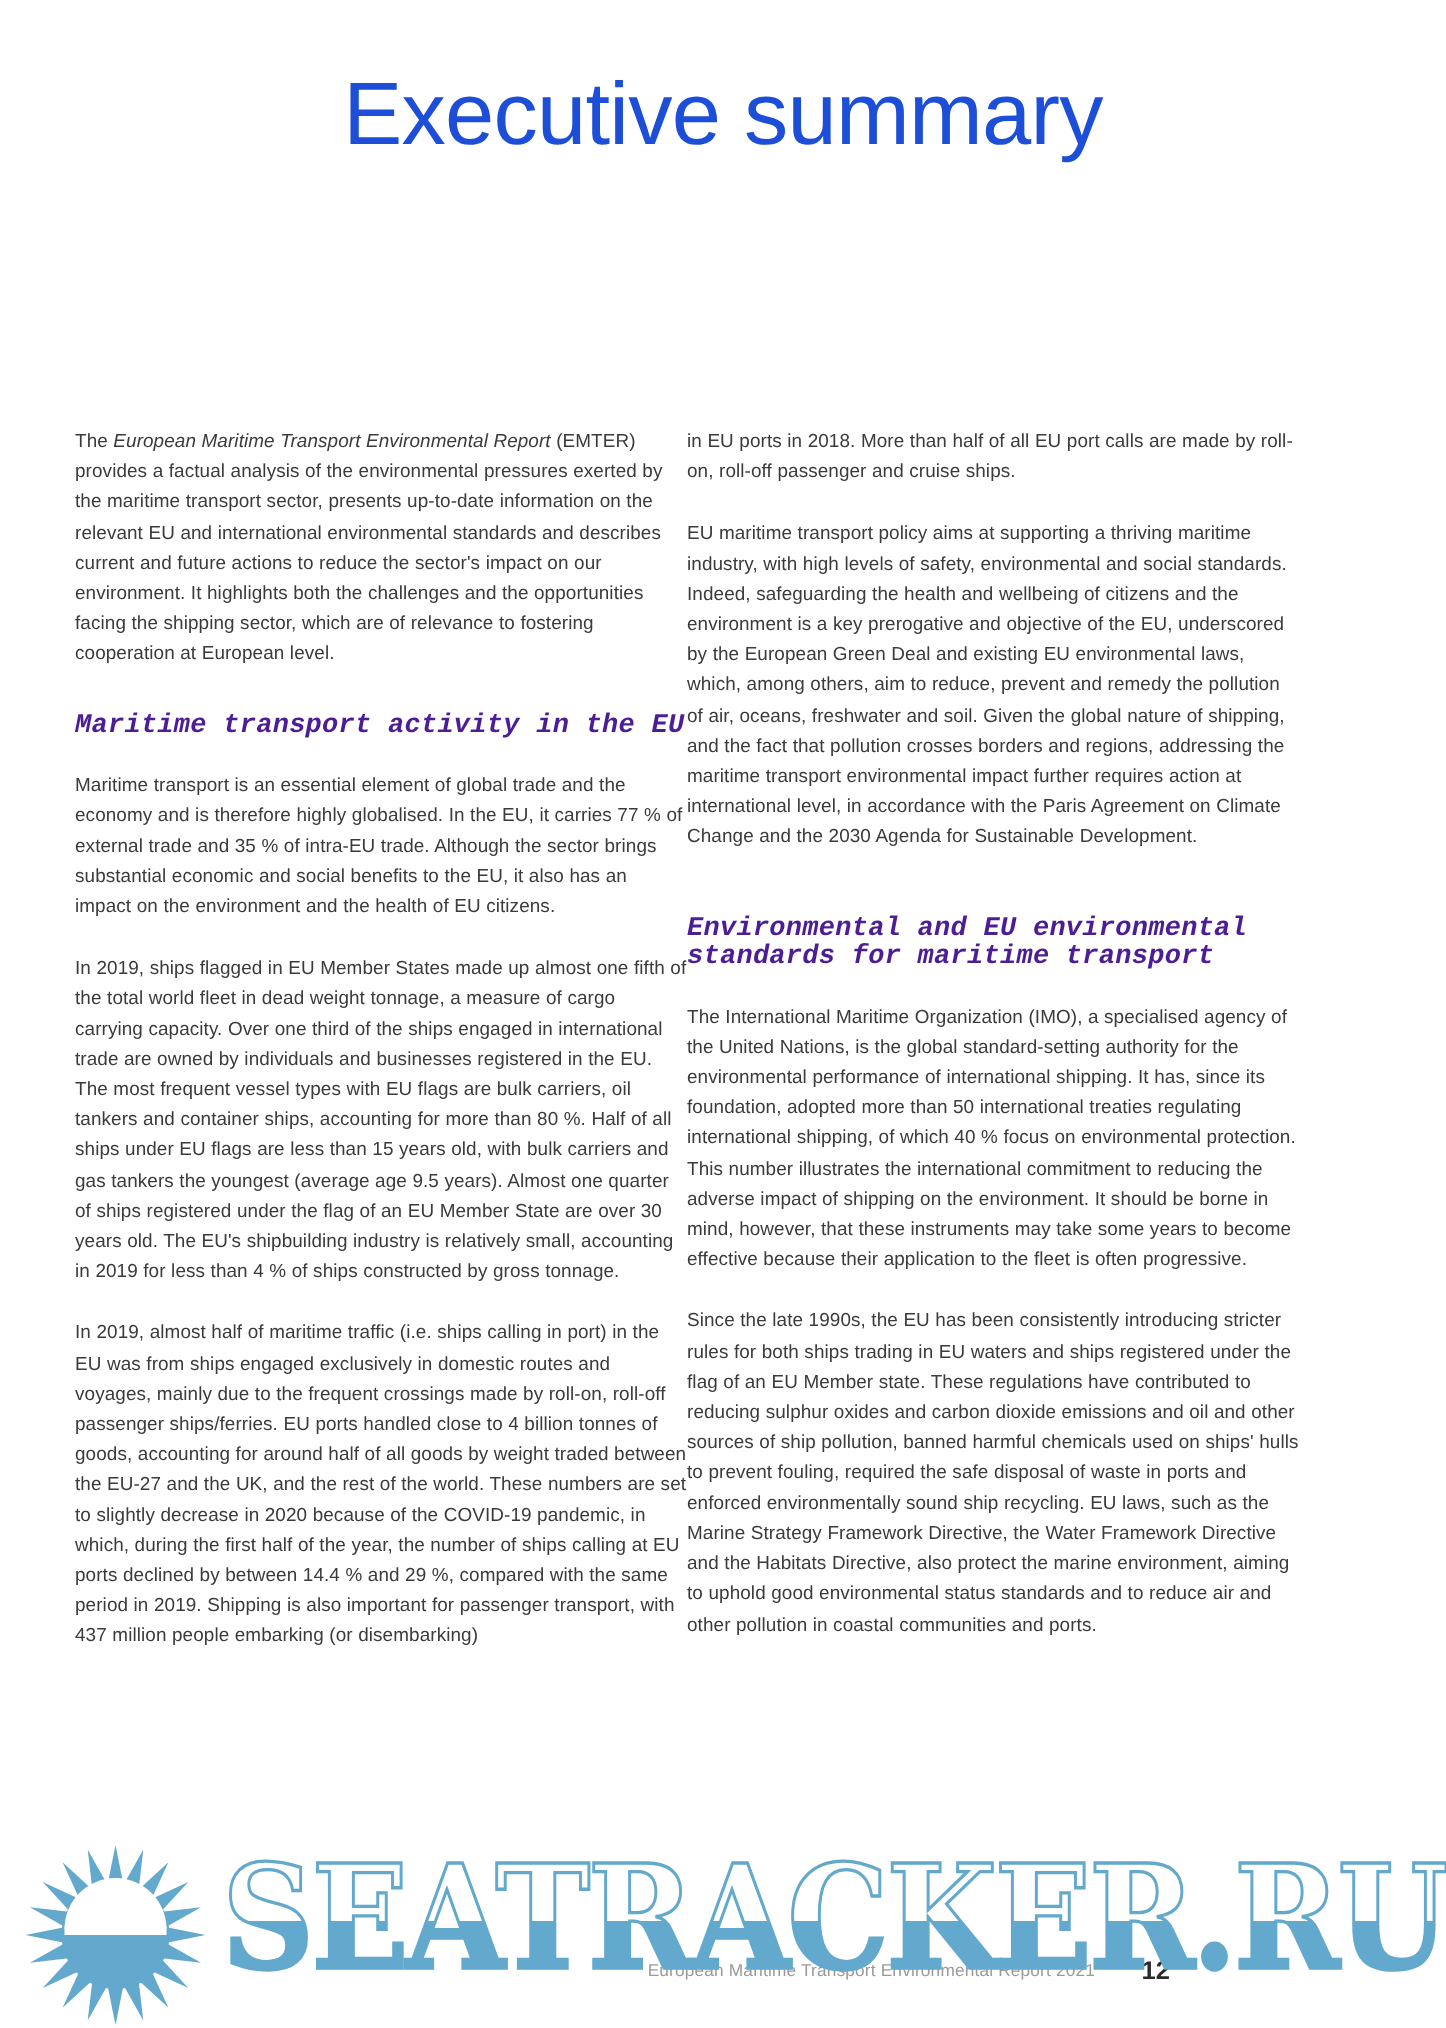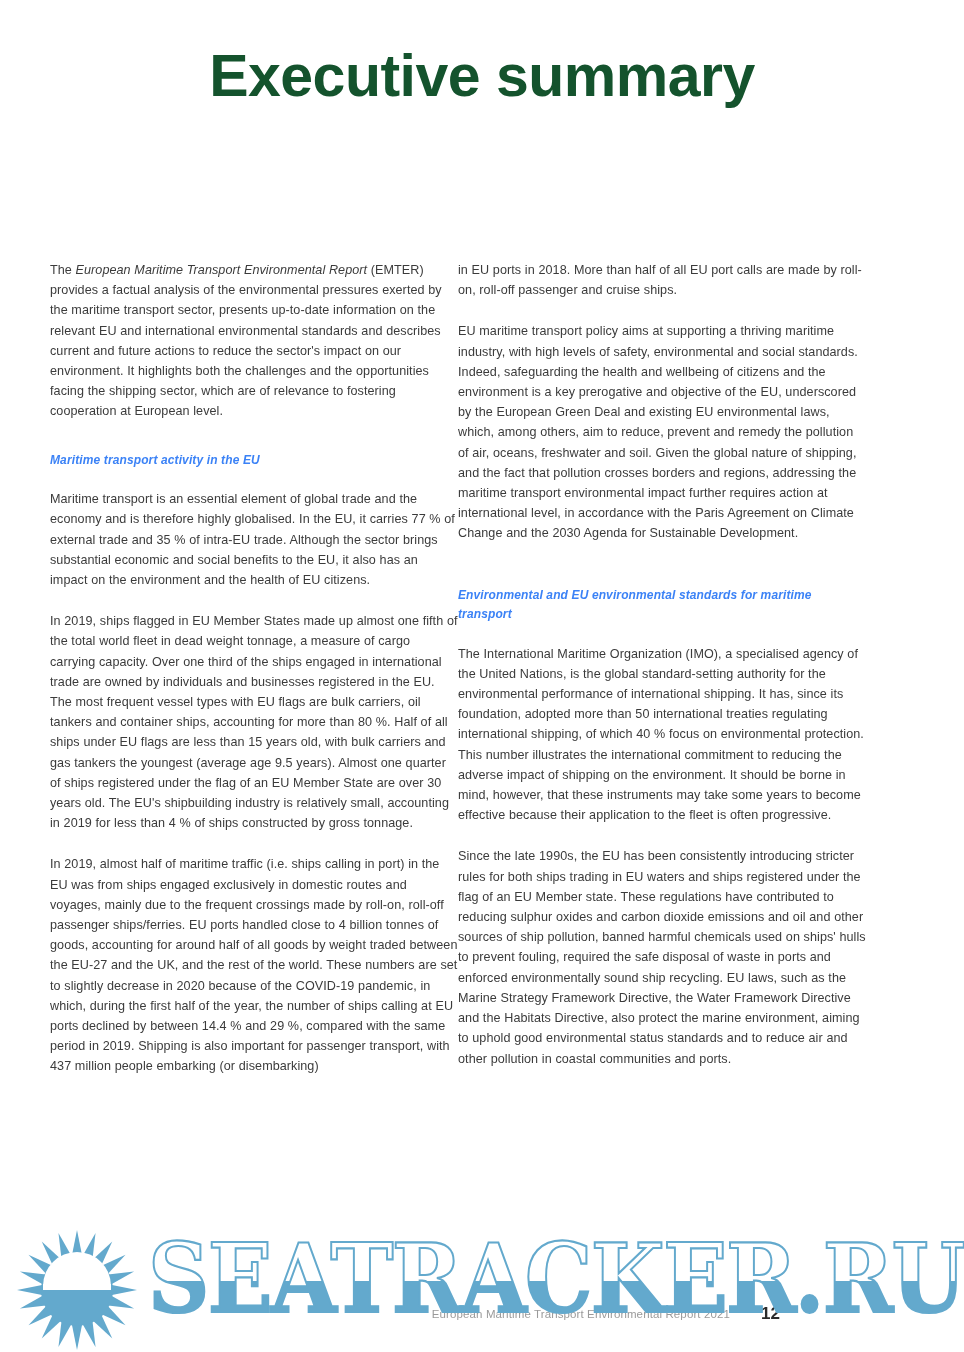--- a/index.html
+++ b/index.html
@@ -17,30 +17,30 @@
   }
 
   
   .page-title {
     position: absolute;
     left: 0;
     right: 0;
     top: 44px;
     text-align: center;
     font-size: 59px;
-    font-weight: 700;
+    font-weight: 400;
     letter-spacing: -0.5px;
-    color: #14532d;
+    color: #1d4ed8;
     line-height: 1.1;
   }
 
   
   .columns {
     position: absolute;
-    top: 260px;
+    top: 284px;
     left: 50px;
     width: 864px;
     display: flex;
     gap: 0;
   }
   .col {
     width: 408px;
     flex: 0 0 408px;
   }
   .col.right {
@@ -57,26 +57,27 @@
   }
   p.para:last-child {
     margin-bottom: 0;
   }
   .italic {
     font-style: italic;
   }
 
   h2.section-heading {
     margin: 0 0 19px 0;
-    font-size: 12px;
+    font-size: 18px;
     line-height: 19.5px;
     font-style: italic;
     font-weight: bold;
-    color: #3b82f6;
+    color: #4c1d95;
     letter-spacing: 0.01em;
+    font-family: Liberation Mono, monospace;
   }
   .spacer-sm { height: 8px; }
   .spacer-md { height: 21px; }
 
   
   .footer {
     position: absolute;
     left: 0;
     top: 1308px;
     width: 808px;

